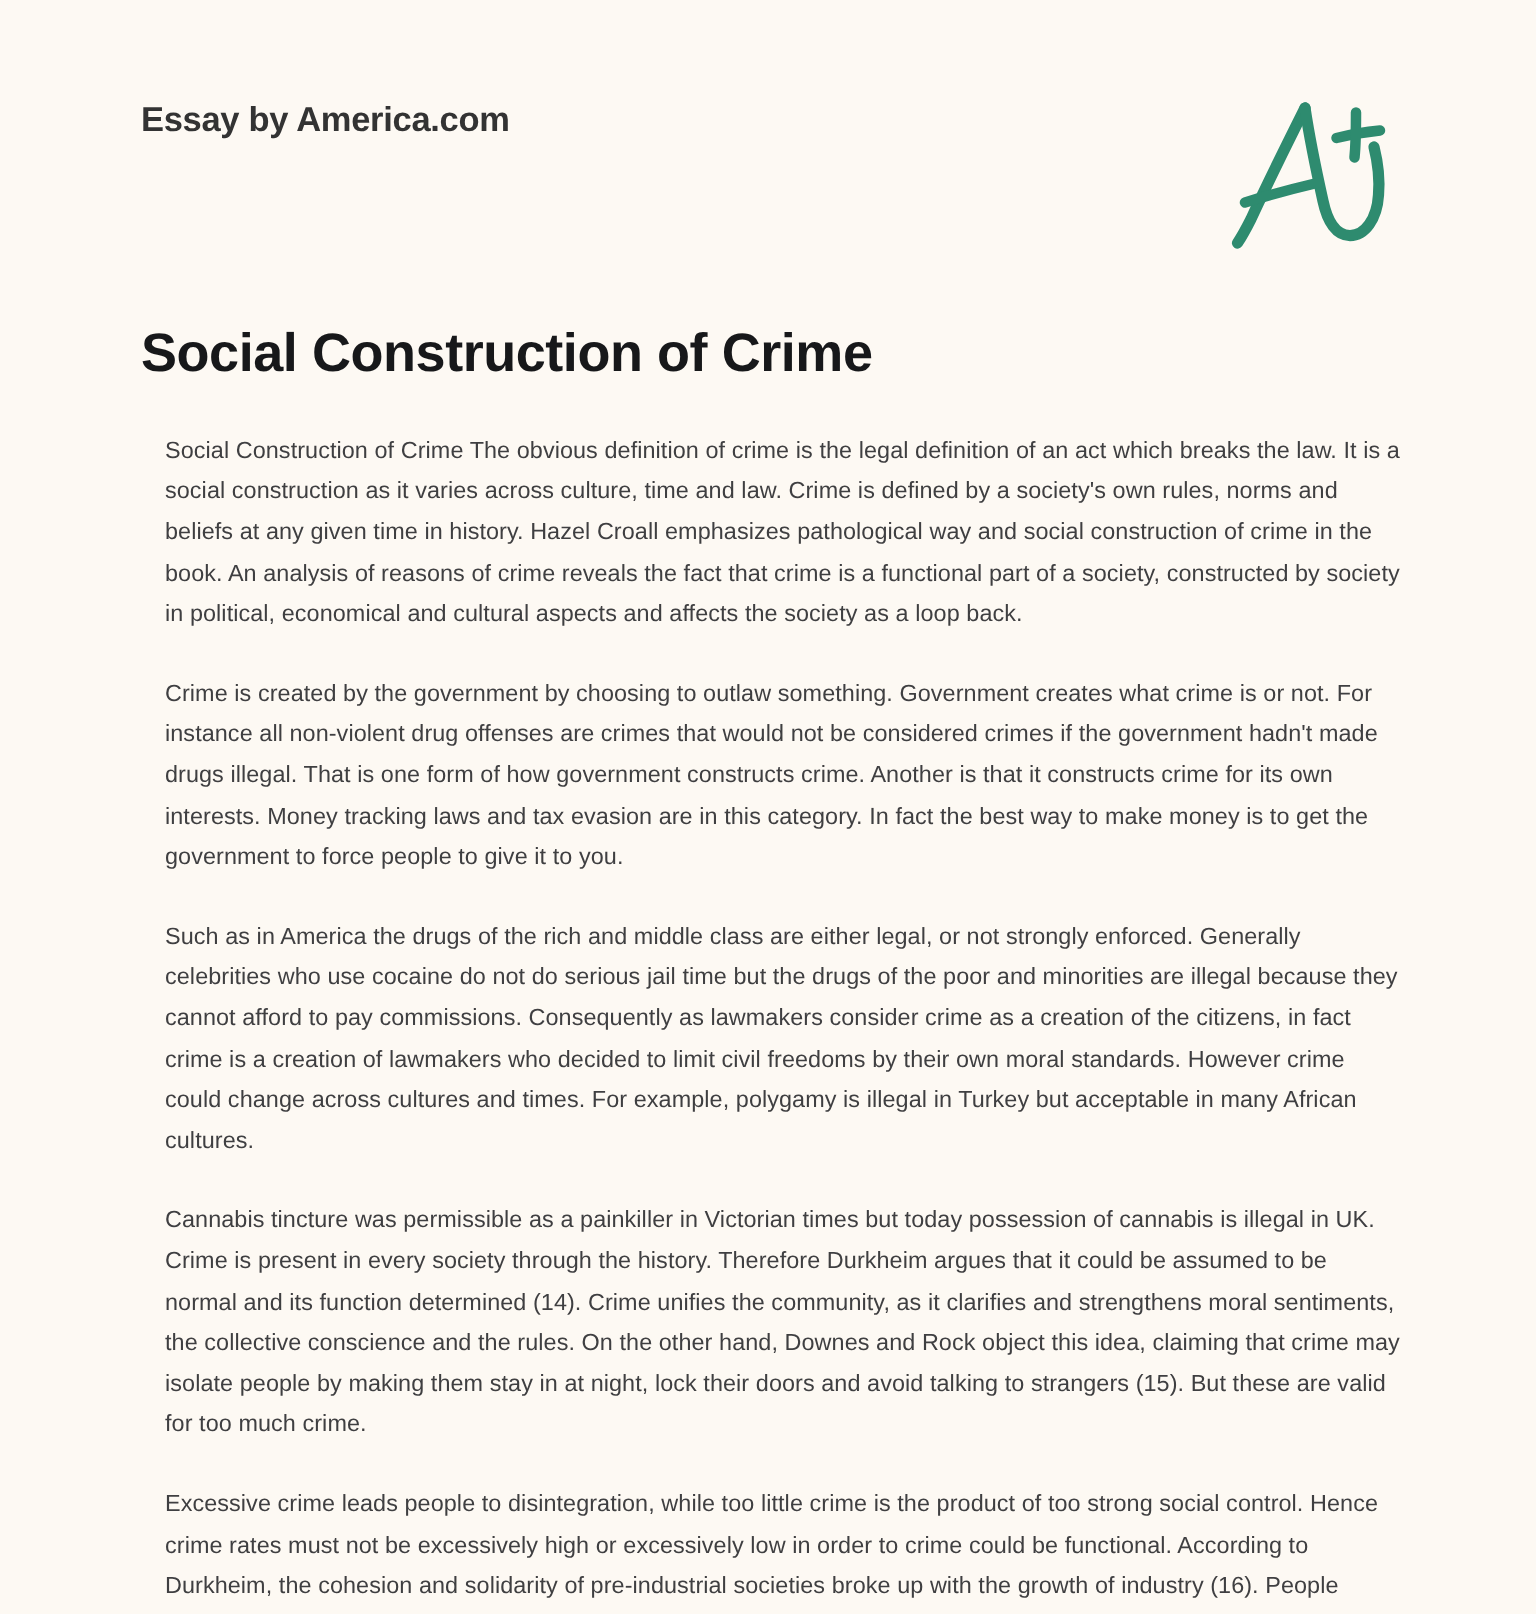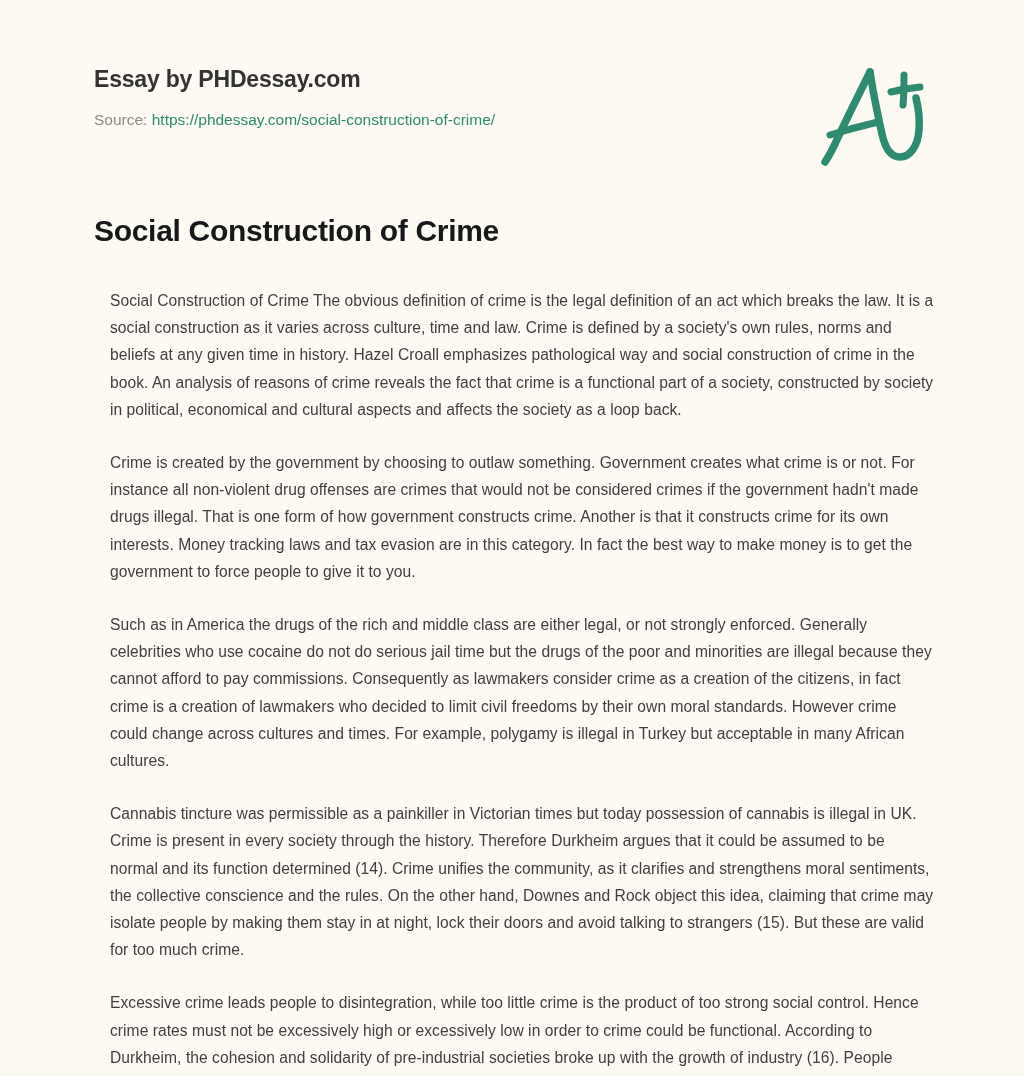--- a/index.html
+++ b/index.html
@@ -73,21 +73,21 @@
     width: 124px;
     height: 116px;
   }
 
   
   .doc-title {
     position: absolute;
     left: 94px;
     top: 212px;
     margin: 0;
-    font-size: 30px;
+    font-size: 36px;
     font-weight: bold;
     color: #17181a;
     letter-spacing: -0.3px;
     line-height: 1.25;
   }
 
   
   .article {
     position: absolute;
     left: 94px;
@@ -107,25 +107,21 @@
   .article p:last-child {
     margin-bottom: 0;
   }
 </style>
 </head>
 <body>
 
 <div class="page">
 
   <div class="header">
-    <div class="brand-line">Essay by PHDessay.com</div>
-    <div class="source-line">
-      <span class="source-label">Source:</span>
-      <span class="source-url">https://phdessay.com/social-construction-of-crime/</span>
-    </div>
+    <div class="brand-line">Essay by America.com</div>
   </div>
 
   <div class="logo">
     <svg viewBox="0 0 124 116" xmlns="http://www.w3.org/2000/svg" aria-hidden="true">
       <g fill="none" stroke="#2e8b6f" stroke-linecap="round" stroke-linejoin="round">
 
         <path d="M58 14 C49 32 34 62 22 88 C18 96 15 101 13 104" stroke-width="7.5"></path>
 
         <path d="M58 14 C61 34 66 58 70 76 C73 90 79 99 88 99 C98 99 106 88 107 72 C108 60 106 48 104 40" stroke-width="7.5"></path>
 

